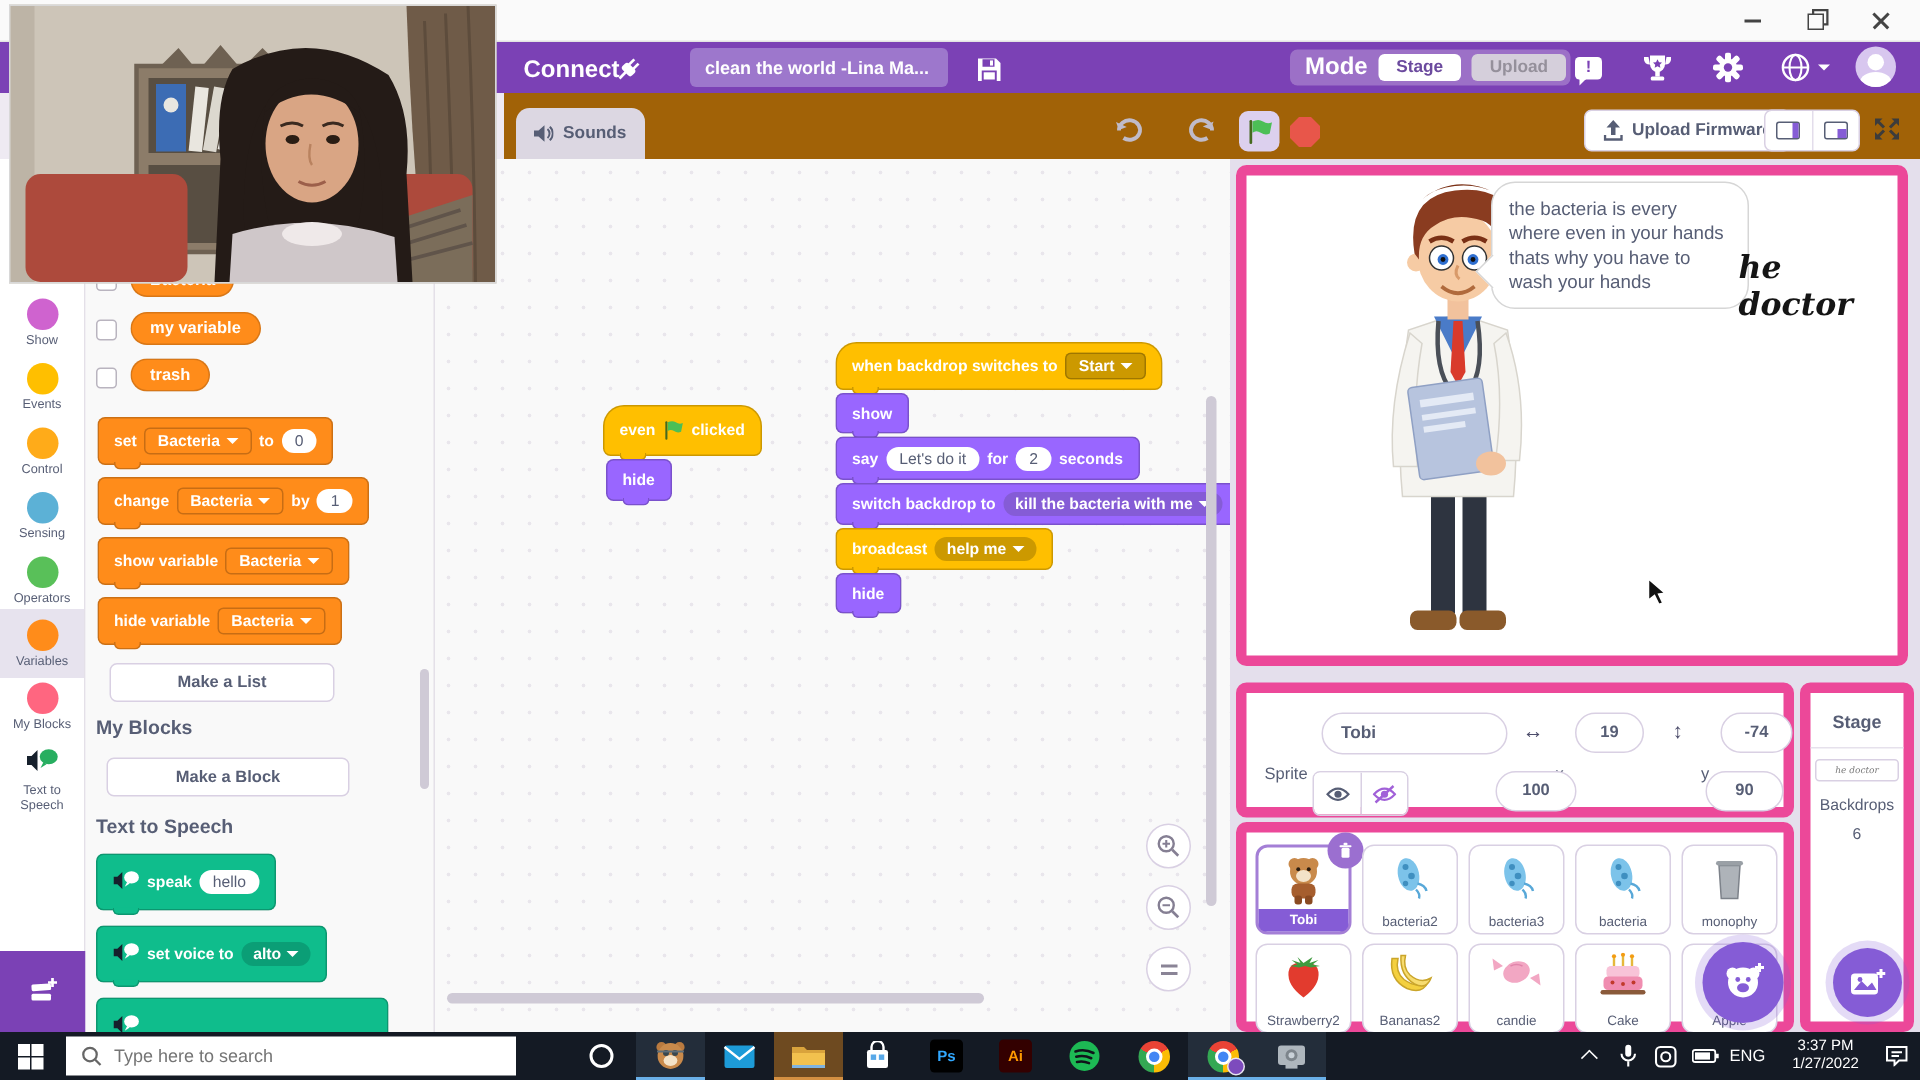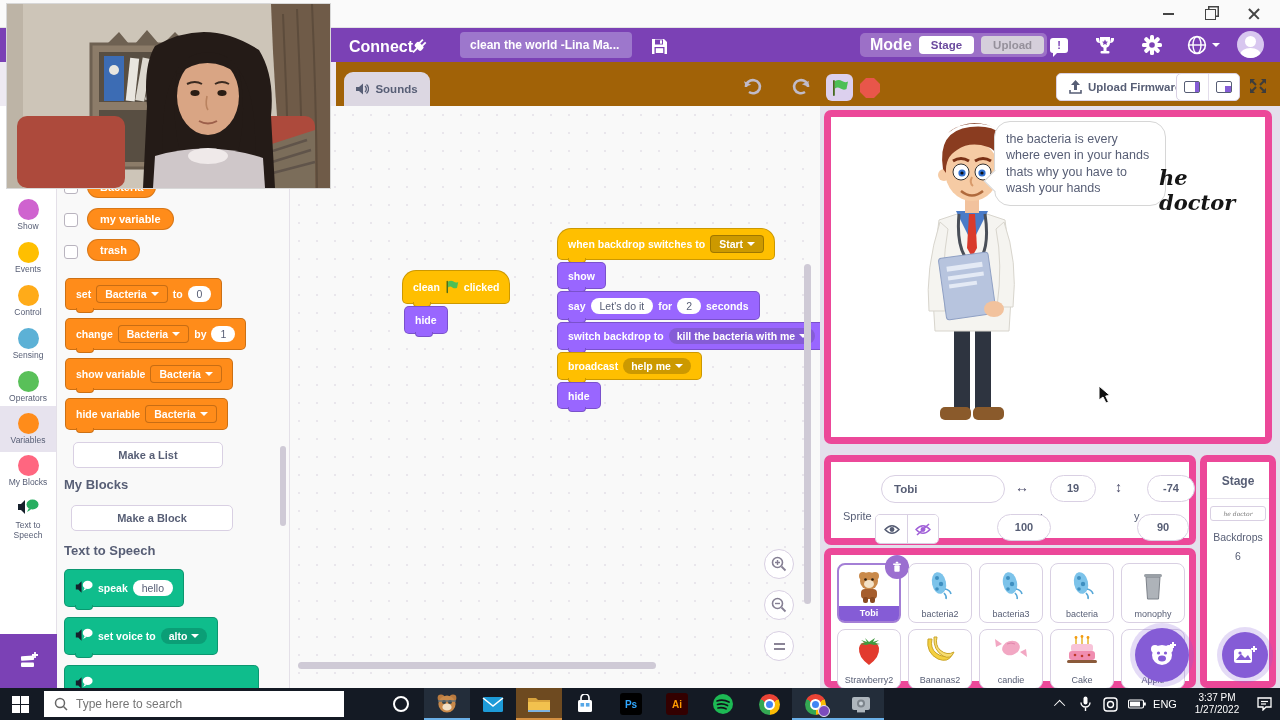--- a/index.html
+++ b/index.html
@@ -403,21 +403,21 @@
           <ellipse cx="15.5" cy="5.5" rx="6" ry="5" fill="#fff"></ellipse>
           <path d="M12 9 l-2 4 4-2.5z" fill="#fff"></path>
         </svg></span>
   </div>
 
   <div class="sb" style="right:3px; top:340px; width:6px; height:80px"></div>
 </div>
 
 <div id="script-area">
   <div class="blk hat" style="--c:#FFBF00; left:112px; top:164px; height:34px">
-    <span>clean</span>
+    <span>even</span>
     <svg width="14" height="14" viewBox="0 0 18 18">
         <rect x="2" y="1" width="1.8" height="16" rx="0.9" fill="#45691e"></rect>
         <path d="M4 2 q4-2 7 0 q3 2 6 .5 L15.5 10 q-3 1.5-6-.5 q-3-2-5.5 0 Z" fill="#4cbf56"></path>
       </svg>
     <span>clicked</span>
   </div>
   <div class="blk" style="--c:#9966FF; left:114px; top:200px; height:28px">
     <span>hide</span>
   </div>
 

